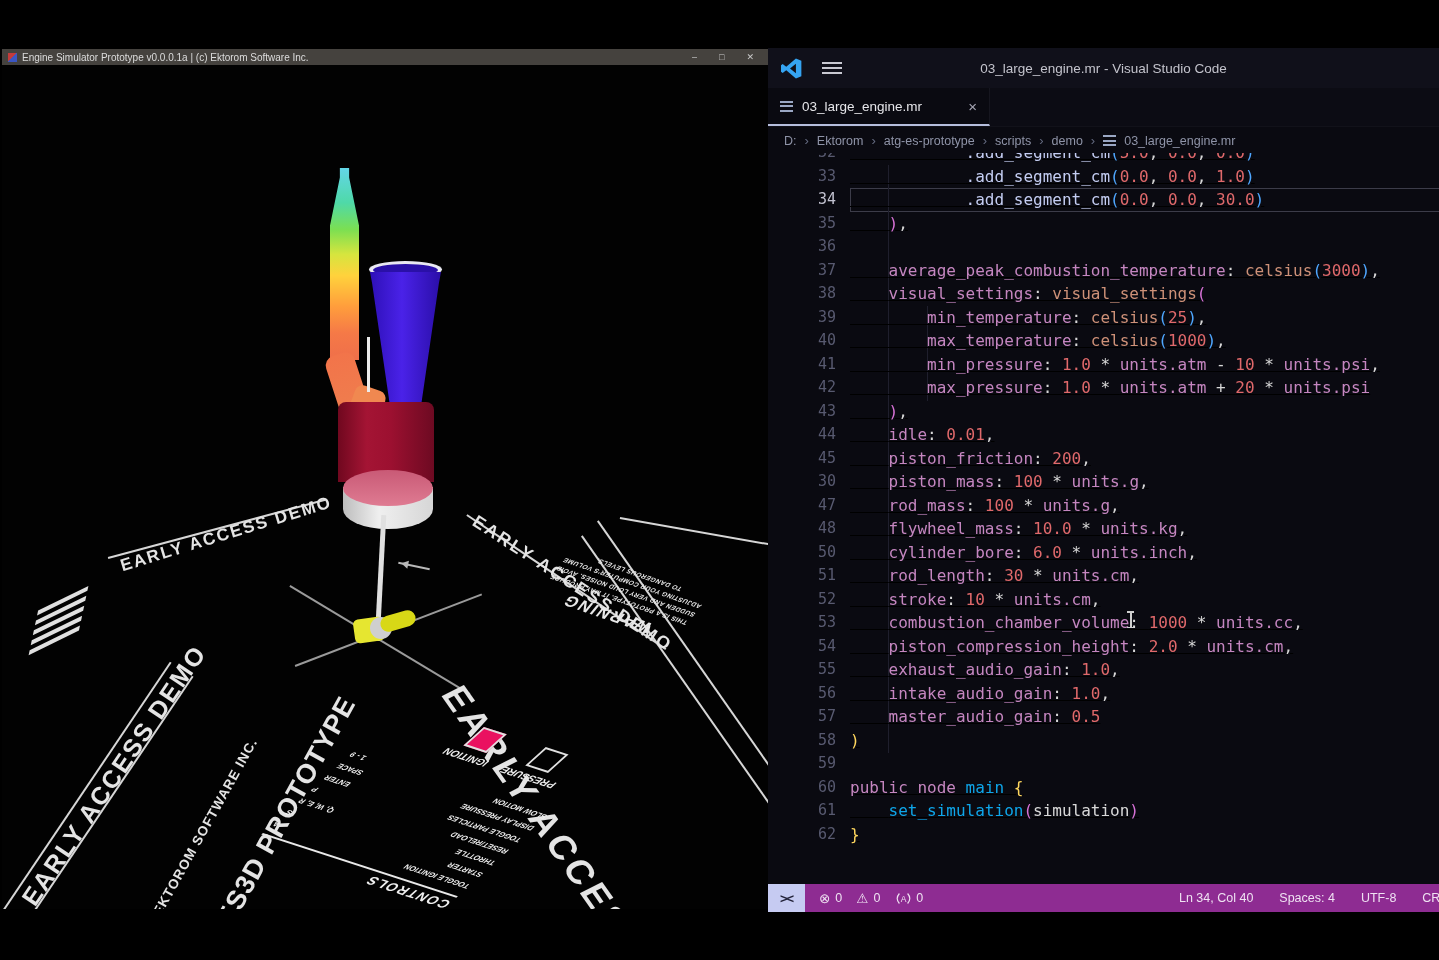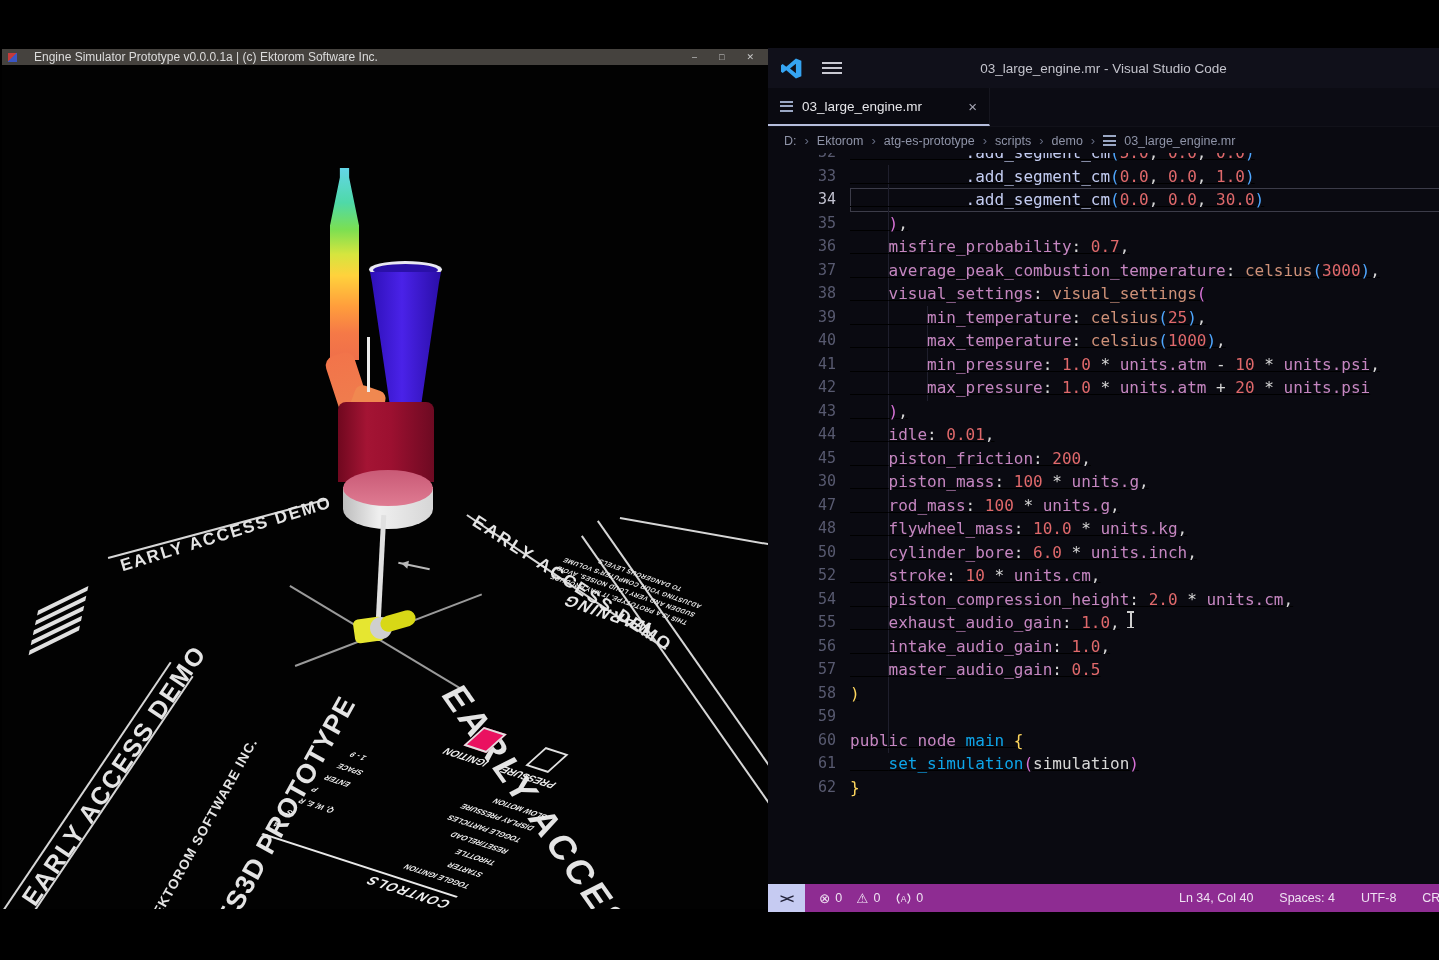--- a/index.html
+++ b/index.html
@@ -3,21 +3,21 @@
 <meta charset="utf-8">
 <style>
   html,body{margin:0;padding:0;background:#000;}
   .screen{position:relative;width:1439px;height:960px;background:#000;overflow:hidden;
           font-family:"Liberation Sans", sans-serif;}
 
   
   .engine-window{position:absolute;left:2px;top:49px;width:766px;height:860px;background:#030303;}
   .es-titlebar{height:16px;background:#45423e;display:flex;align-items:center;padding:0 6px;gap:5px;}
   .es-app-icon{width:9px;height:9px;background:linear-gradient(135deg,#c23b3b 50%,#3b56c2 50%);flex:none;}
-  .es-title{font-size:12px;color:#dcdcdc;white-space:nowrap;flex:1;overflow:hidden;margin-left:12px;}
+  .es-title{font-size:10px;color:#dcdcdc;white-space:nowrap;flex:1;overflow:hidden;}
   .es-btns{display:flex;gap:22px;margin-right:8px;color:#c9c9c9;font-size:9px;line-height:16px;}
   .es-btns span{cursor:default;}
   .es-viewport{position:absolute;top:16px;left:0;right:0;bottom:0;background:#020202;overflow:hidden;}
 
   
   .fline{position:absolute;height:1.5px;background:#d6d6d6;transform-origin:left center;}
   .ftext{position:absolute;color:#e4e4e4;font-weight:bold;white-space:nowrap;transform-origin:left top;}
   .ead1{left:116px;top:492px;font-size:17px;letter-spacing:2px;transform:rotate(-17deg);}
   .ead2{left:478px;top:446px;font-size:17.5px;letter-spacing:2.5px;transform:rotate(33deg);}
   .ead3{left:14px;top:830px;font-size:25px;letter-spacing:2px;transform:rotate(-56deg);}
@@ -273,35 +273,37 @@
 
     <div class="vs-editor">
       <div class="current-line"></div>
       <div class="iguide ig1"></div>
       <div class="iguide ig2"></div>
       <div class="code-rows" id="code-rows">
           <div class="code-row"><span class="gutter-num">32</span><span class="code-text"><span class="tk-w">            </span><span class="tk-m">.add_segment_cm</span><span class="tk-bb">(</span><span class="tk-n">5.0</span><span class="tk-w">, </span><span class="tk-n">0.0</span><span class="tk-w">, </span><span class="tk-n">0.0</span><span class="tk-bb">)</span></span></div>
           <div class="code-row"><span class="gutter-num">33</span><span class="code-text"><span class="tk-w">            </span><span class="tk-m">.add_segment_cm</span><span class="tk-bb">(</span><span class="tk-n">0.0</span><span class="tk-w">, </span><span class="tk-n">0.0</span><span class="tk-w">, </span><span class="tk-n">1.0</span><span class="tk-bb">)</span></span></div>
           <div class="code-row"><span class="gutter-num active">34</span><span class="code-text"><span class="tk-w">            </span><span class="tk-m">.add_segment_cm</span><span class="tk-bb">(</span><span class="tk-n">0.0</span><span class="tk-w">, </span><span class="tk-n">0.0</span><span class="tk-w">, </span><span class="tk-n">30.0</span><span class="tk-bb">)</span></span></div>
           <div class="code-row"><span class="gutter-num">35</span><span class="code-text"><span class="tk-w">    </span><span class="tk-bp">)</span><span class="tk-w">,</span></span></div>
-          <div class="code-row"><span class="gutter-num">36</span><span class="code-text"><span class="tk-w">    </span><span class="tk-p">misfire_probability</span><span class="tk-w">: </span><span class="tk-n">0.7</span><span class="tk-w">,</span></span></div>
+          <div class="code-row"><span class="gutter-num">36</span></div>
           <div class="code-row"><span class="gutter-num">37</span><span class="code-text"><span class="tk-w">    </span><span class="tk-p">average_peak_combustion_temperature</span><span class="tk-w">: </span><span class="tk-fo">celsius</span><span class="tk-bb">(</span><span class="tk-n">3000</span><span class="tk-bb">)</span><span class="tk-w">,</span></span></div>
           <div class="code-row"><span class="gutter-num">38</span><span class="code-text"><span class="tk-w">    </span><span class="tk-p">visual_settings</span><span class="tk-w">: </span><span class="tk-fo">visual_settings</span><span class="tk-bp">(</span></span></div>
           <div class="code-row"><span class="gutter-num">39</span><span class="code-text"><span class="tk-w">        </span><span class="tk-p">min_temperature</span><span class="tk-w">: </span><span class="tk-fo">celsius</span><span class="tk-bb">(</span><span class="tk-n">25</span><span class="tk-bb">)</span><span class="tk-w">,</span></span></div>
           <div class="code-row"><span class="gutter-num">40</span><span class="code-text"><span class="tk-w">        </span><span class="tk-p">max_temperature</span><span class="tk-w">: </span><span class="tk-fo">celsius</span><span class="tk-bb">(</span><span class="tk-n">1000</span><span class="tk-bb">)</span><span class="tk-w">,</span></span></div>
           <div class="code-row"><span class="gutter-num">41</span><span class="code-text"><span class="tk-w">        </span><span class="tk-p">min_pressure</span><span class="tk-w">: </span><span class="tk-n">1.0</span><span class="tk-w"> * </span><span class="tk-p">units.atm</span><span class="tk-w"> - </span><span class="tk-n">10</span><span class="tk-w"> * </span><span class="tk-p">units.psi</span><span class="tk-w">,</span></span></div>
           <div class="code-row"><span class="gutter-num">42</span><span class="code-text"><span class="tk-w">        </span><span class="tk-p">max_pressure</span><span class="tk-w">: </span><span class="tk-n">1.0</span><span class="tk-w"> * </span><span class="tk-p">units.atm</span><span class="tk-w"> + </span><span class="tk-n">20</span><span class="tk-w"> * </span><span class="tk-p">units.psi</span></span></div>
           <div class="code-row"><span class="gutter-num">43</span><span class="code-text"><span class="tk-w">    </span><span class="tk-bp">)</span><span class="tk-w">,</span></span></div>
           <div class="code-row"><span class="gutter-num">44</span><span class="code-text"><span class="tk-w">    </span><span class="tk-p">idle</span><span class="tk-w">: </span><span class="tk-n">0.01</span><span class="tk-w">,</span></span></div>
           <div class="code-row"><span class="gutter-num">45</span><span class="code-text"><span class="tk-w">    </span><span class="tk-p">piston_friction</span><span class="tk-w">: </span><span class="tk-n">200</span><span class="tk-w">,</span></span></div>
           <div class="code-row"><span class="gutter-num">30</span><span class="code-text"><span class="tk-w">    </span><span class="tk-p">piston_mass</span><span class="tk-w">: </span><span class="tk-n">100</span><span class="tk-w"> * </span><span class="tk-p">units.g</span><span class="tk-w">,</span></span></div>
           <div class="code-row"><span class="gutter-num">47</span><span class="code-text"><span class="tk-w">    </span><span class="tk-p">rod_mass</span><span class="tk-w">: </span><span class="tk-n">100</span><span class="tk-w"> * </span><span class="tk-p">units.g</span><span class="tk-w">,</span></span></div>
           <div class="code-row"><span class="gutter-num">48</span><span class="code-text"><span class="tk-w">    </span><span class="tk-p">flywheel_mass</span><span class="tk-w">: </span><span class="tk-n">10.0</span><span class="tk-w"> * </span><span class="tk-p">units.kg</span><span class="tk-w">,</span></span></div>
           <div class="code-row"><span class="gutter-num">50</span><span class="code-text"><span class="tk-w">    </span><span class="tk-p">cylinder_bore</span><span class="tk-w">: </span><span class="tk-n">6.0</span><span class="tk-w"> * </span><span class="tk-p">units.inch</span><span class="tk-w">,</span></span></div>
+          <div class="code-row"><span class="gutter-num">51</span><span class="code-text"><span class="tk-w">    </span><span class="tk-p">rod_length</span><span class="tk-w">: </span><span class="tk-n">30</span><span class="tk-w"> * </span><span class="tk-p">units.cm</span><span class="tk-w">,</span></span></div>
           <div class="code-row"><span class="gutter-num">52</span><span class="code-text"><span class="tk-w">    </span><span class="tk-p">stroke</span><span class="tk-w">: </span><span class="tk-n">10</span><span class="tk-w"> * </span><span class="tk-p">units.cm</span><span class="tk-w">,</span></span></div>
+          <div class="code-row"><span class="gutter-num">53</span><span class="code-text"><span class="tk-w">    </span><span class="tk-p">combustion_chamber_volume</span><span class="tk-w">: </span><span class="tk-n">1000</span><span class="tk-w"> * </span><span class="tk-p">units.cc</span><span class="tk-w">,</span></span></div>
           <div class="code-row"><span class="gutter-num">54</span><span class="code-text"><span class="tk-w">    </span><span class="tk-p">piston_compression_height</span><span class="tk-w">: </span><span class="tk-n">2.0</span><span class="tk-w"> * </span><span class="tk-p">units.cm</span><span class="tk-w">,</span></span></div>
           <div class="code-row"><span class="gutter-num">55</span><span class="code-text"><span class="tk-w">    </span><span class="tk-p">exhaust_audio_gain</span><span class="tk-w">: </span><span class="tk-n">1.0</span><span class="tk-w">,</span></span></div>
           <div class="code-row"><span class="gutter-num">56</span><span class="code-text"><span class="tk-w">    </span><span class="tk-p">intake_audio_gain</span><span class="tk-w">: </span><span class="tk-n">1.0</span><span class="tk-w">,</span></span></div>
           <div class="code-row"><span class="gutter-num">57</span><span class="code-text"><span class="tk-w">    </span><span class="tk-p">master_audio_gain</span><span class="tk-w">: </span><span class="tk-n">0.5</span></span></div>
           <div class="code-row"><span class="gutter-num">58</span><span class="code-text"><span class="tk-by">)</span></span></div>
           <div class="code-row"><span class="gutter-num">59</span><span class="code-text"></span></div>
           <div class="code-row"><span class="gutter-num">60</span><span class="code-text"><span class="tk-p">public</span><span class="tk-w"> </span><span class="tk-p">node</span><span class="tk-w"> </span><span class="tk-fy">main</span><span class="tk-w"> </span><span class="tk-by">{</span></span></div>
           <div class="code-row"><span class="gutter-num">61</span><span class="code-text"><span class="tk-w">    </span><span class="tk-fy">set_simulation</span><span class="tk-bp">(</span><span class="tk-w">simulation</span><span class="tk-bp">)</span></span></div>
           <div class="code-row"><span class="gutter-num">62</span><span class="code-text"><span class="tk-by">}</span></span></div>
         </div>

